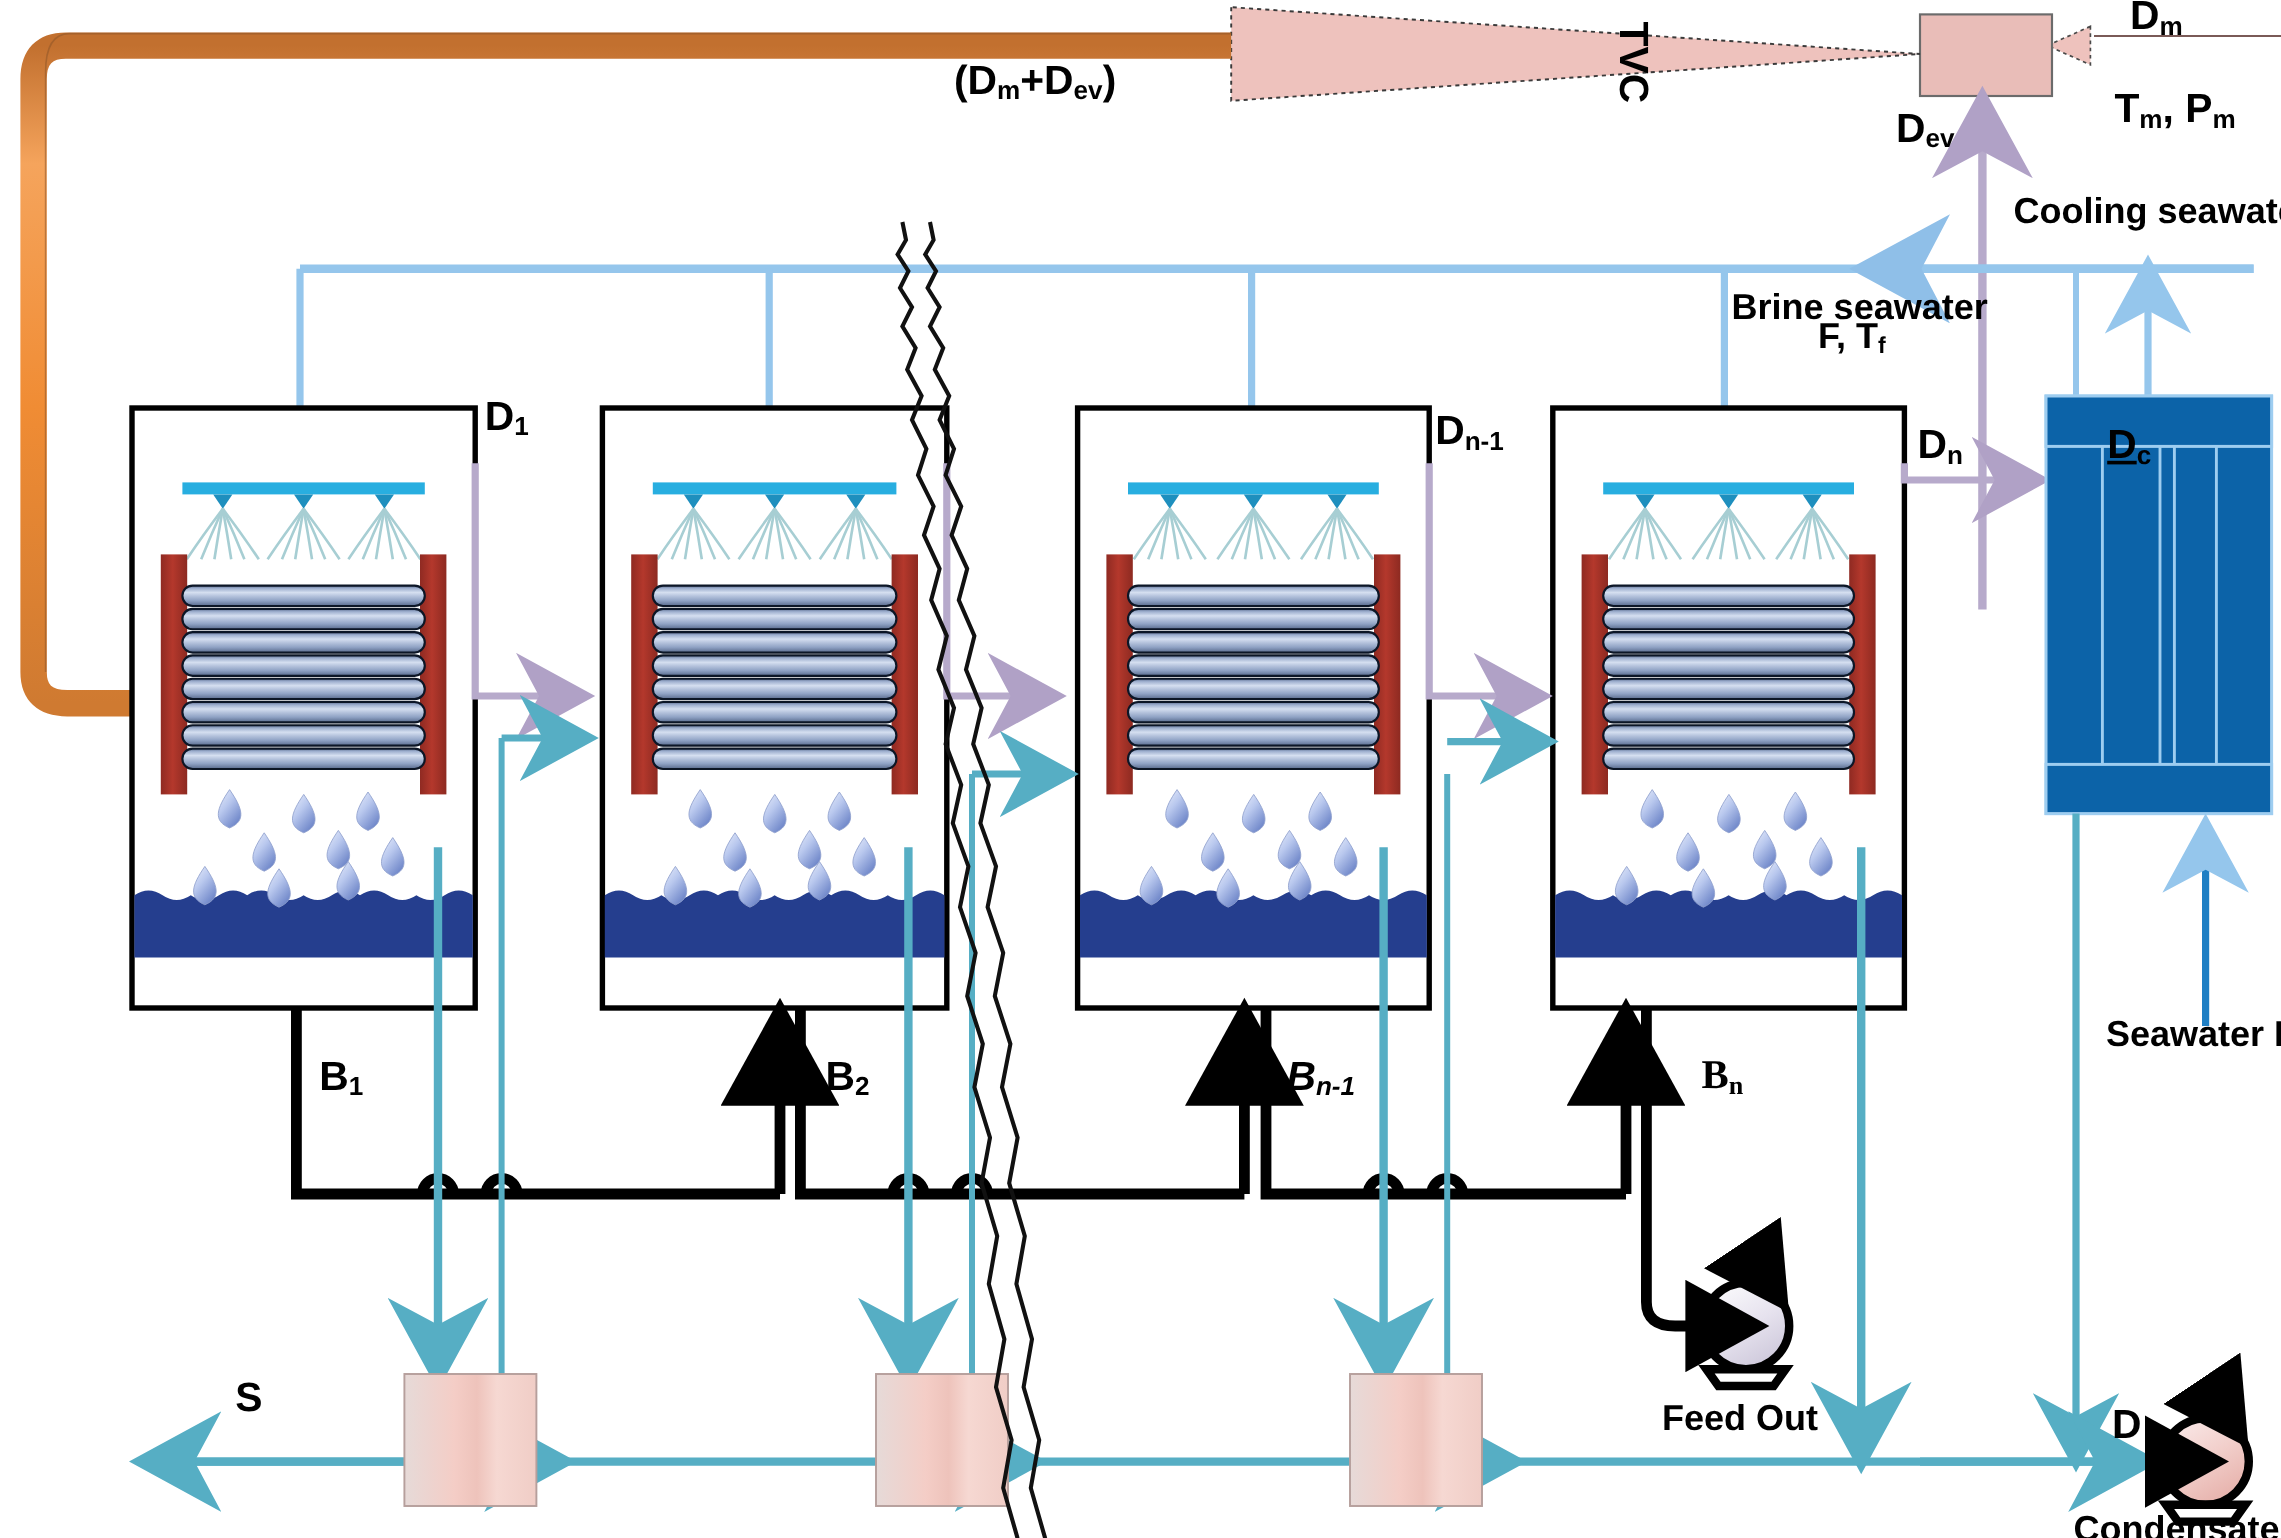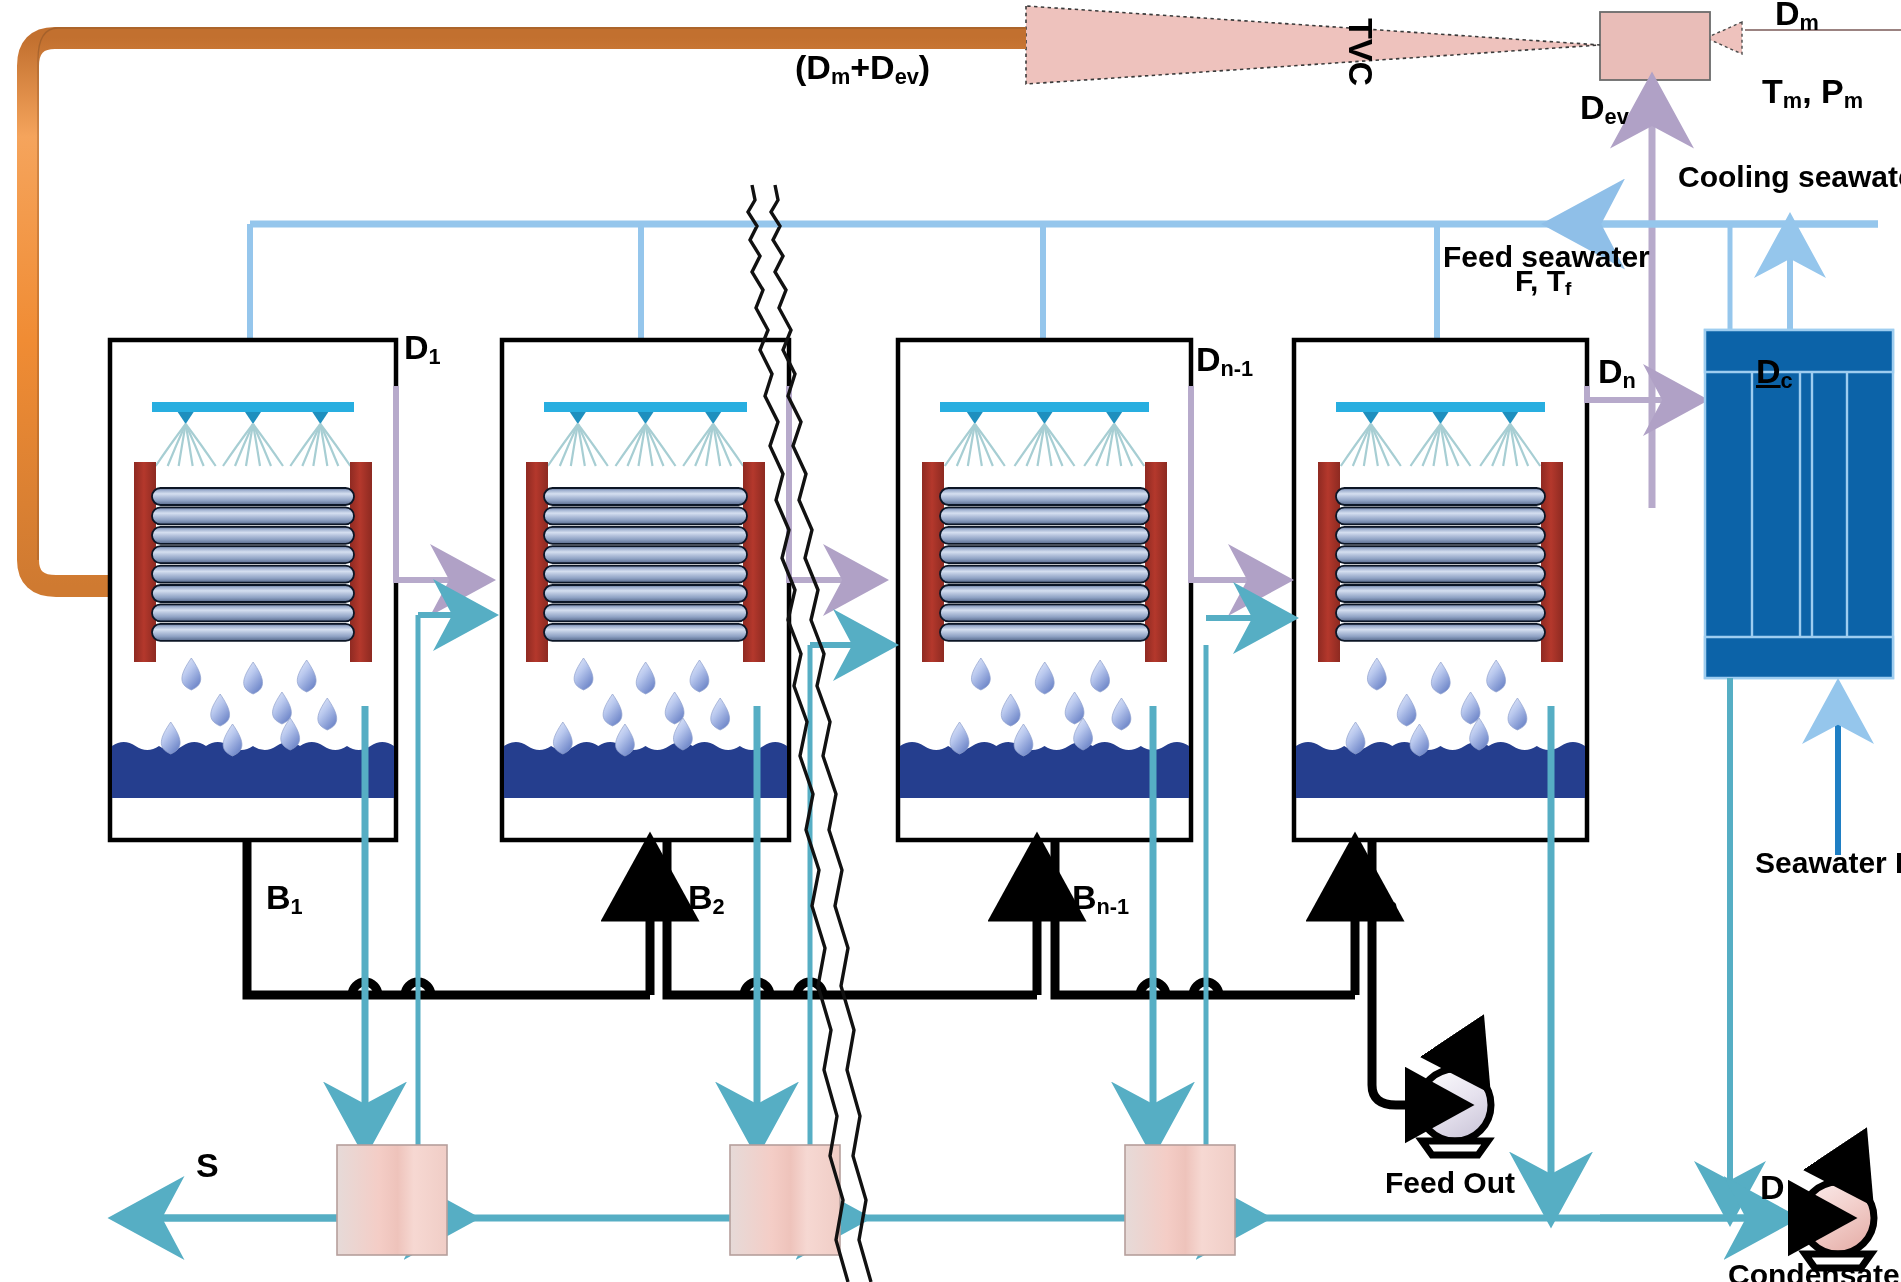--- a/index.html
+++ b/index.html
@@ -425,32 +425,32 @@
   </svg>
 
   <div class="lbl f34 rot" style="left:1380px;top:18px;"><span>TVC</span></div>
 
   <div class="lbl f34" style="left:795px;top:48px;">(D<sub>m</sub>+D<sub>ev</sub>)</div>
   <div class="lbl f34" style="left:1775px;top:-6px;">D<sub>m</sub></div>
   <div class="lbl f34" style="left:1762px;top:72px;">T<sub>m</sub>, P<sub>m</sub></div>
   <div class="lbl f34" style="left:1580px;top:88px;">D<sub>ev</sub></div>
 
   <div class="lbl f30" style="left:1678px;top:160px;"><span>Cooling seawater</span></div>
-  <div class="lbl f30" style="left:1443px;top:240px;"><span>Feed seawater</span></div>
+  <div class="lbl f30" style="left:1443px;top:240px;"><span>Brine seawater</span></div>
   <div class="lbl f30" style="left:1515px;top:264px;">F, T<sub>f</sub></div>
 
   <div class="lbl f34" style="left:404px;top:328px;">D<sub>1</sub></div>
   <div class="lbl f34" style="left:1196px;top:340px;">D<sub>n-1</sub></div>
   <div class="lbl f34" style="left:1598px;top:352px;">D<sub>n</sub></div>
   <div class="lbl f34" style="left:1756px;top:352px;text-decoration:underline;">D<sub>c</sub></div>
 
   <div class="lbl f34" style="left:266px;top:878px;">B<sub>1</sub></div>
   <div class="lbl f34" style="left:688px;top:878px;text-align:center;">B<sub>2</sub></div>
-  <div class="lbl f34" style="left:1072px;top:878px;">B<sub>n-1</sub></div>
-  <div class="lbl f34" style="left:1360px;top:878px;">B<sub>n</sub></div>
+  <div class="lbl f34" style="left:1072px;top:878px;font-style:italic;">B<sub>n-1</sub></div>
+  <div class="lbl f34" style="left:1418px;top:878px;font-family:Liberation Serif, serif;">B<sub>n</sub></div>
 
   <div class="lbl f30" style="left:1755px;top:846px;"><span>Seawater In</span></div>
   <div class="lbl f30" style="left:1385px;top:1166px;"><span>Feed Out</span></div>
   <div class="lbl f30" style="left:1728px;top:1258px;"><span>Condensate Out</span></div>
   <div class="lbl f34" style="left:1760px;top:1168px;"><span>D</span></div>
   <div class="lbl f34" style="left:196px;top:1146px;"><span>S</span></div>
 
 </div>
 
 </body></html>

